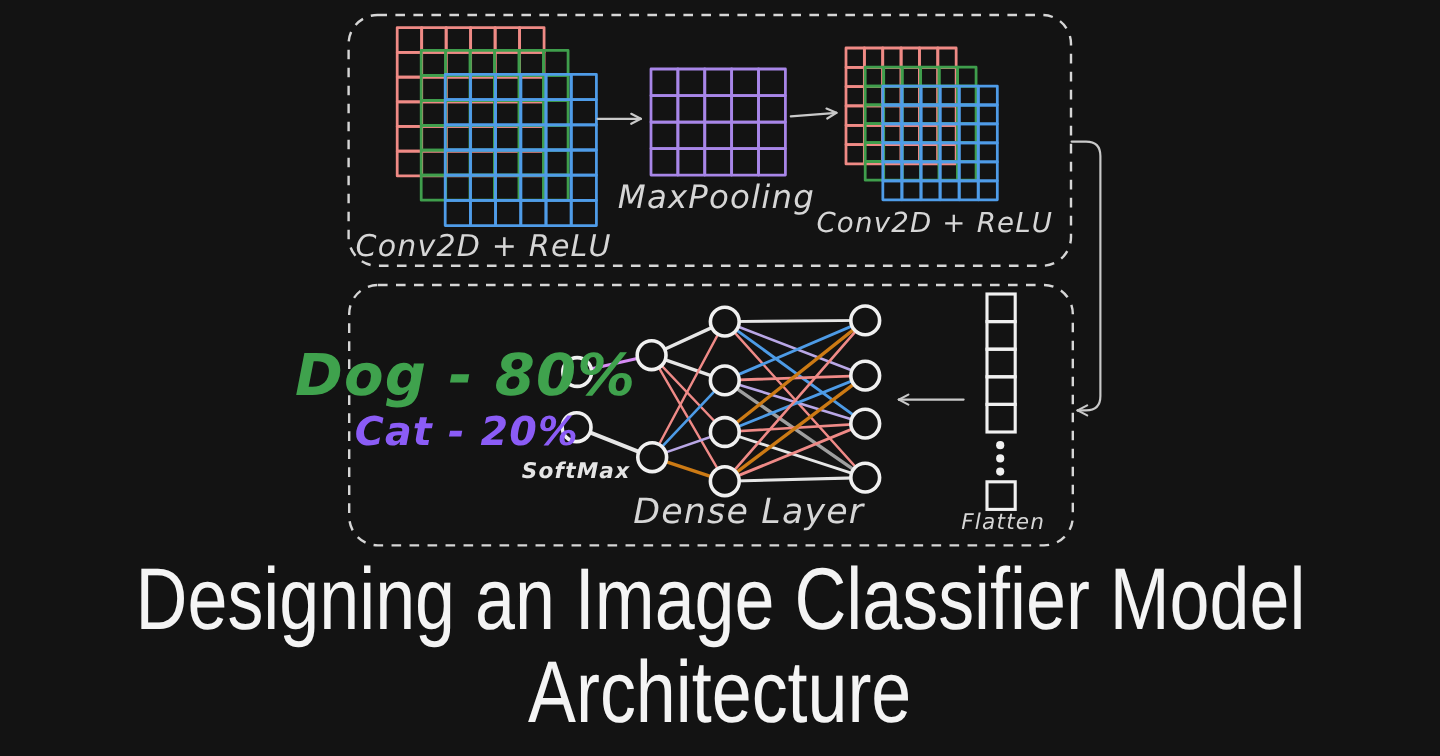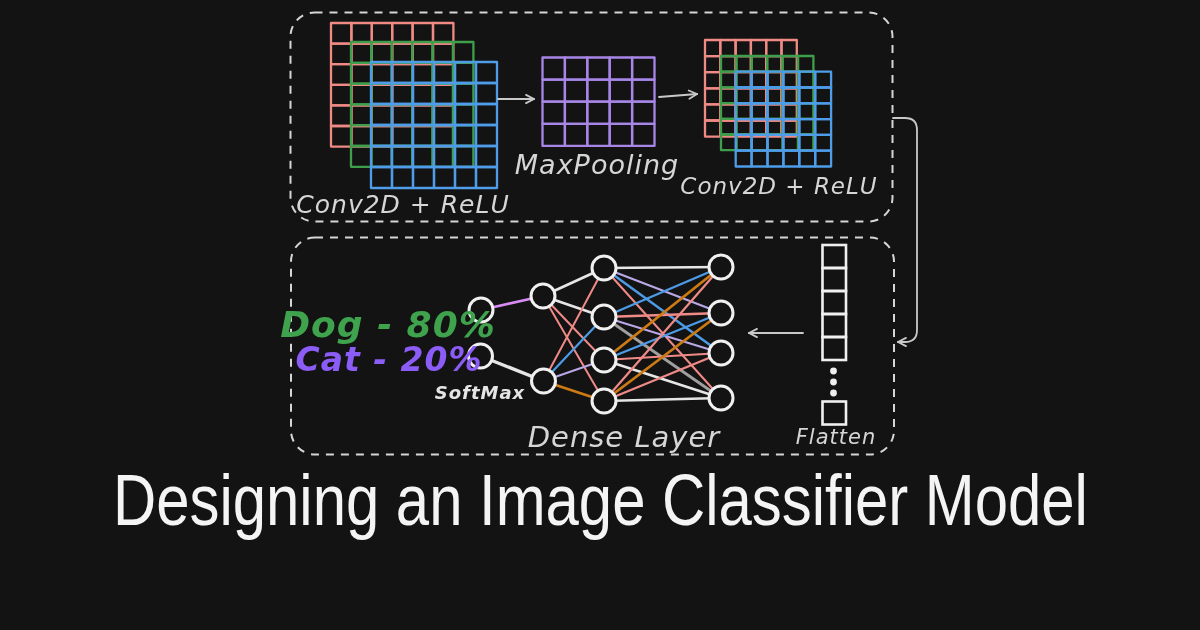--- a/index.html
+++ b/index.html
@@ -5,24 +5,24 @@
   html,body{margin:0;padding:0;background:#131313;}
   .canvas{position:relative;width:1200px;height:630px;background:#131313;overflow:hidden;
           font-family:"DejaVu Sans",sans-serif;}
   #diagram{position:absolute;left:0;top:0;}
   .hand{position:absolute;transform:translateX(-50%);white-space:nowrap;
         font-family:"DejaVu Sans",sans-serif;font-style:italic;color:#d6d6d6;
         letter-spacing:1px;}
   #lbl-conv1{left:403px;top:190px;font-size:25px;}
   #lbl-maxpool{left:597px;top:149px;font-size:27px;}
   #lbl-conv2{left:779px;top:173px;font-size:23px;}
-  #lbl-dense{left:624px;top:420px;font-size:29px;}
-  #lbl-flatten{left:836px;top:425px;font-size:21px;}
+  #lbl-dense{left:624px;top:409px;font-size:29px;}
+  #lbl-flatten{left:836px;top:425px;font-size:18px;}
   #lbl-softmax{left:480px;top:382px;font-size:18px;color:#e5e5e5;font-weight:bold;}
-  #lbl-dog{left:388px;top:304px;font-size:36px;color:#3fa24d;font-weight:bold;font-style:italic;}
+  #lbl-dog{left:388px;top:285px;font-size:48px;color:#3fa24d;font-weight:bold;font-style:italic;}
   #lbl-cat{left:389px;top:340px;font-size:33px;color:#8b5cf6;font-weight:bold;}
   .title-line{position:absolute;left:0;width:1200px;display:flex;justify-content:center;}
   .title-line span{display:inline-block;transform:scaleX(0.82);transform-origin:center;
         font-family:"Liberation Sans","DejaVu Sans",sans-serif;font-weight:400;
         color:#f4f4f4;font-size:73px;line-height:76px;white-space:nowrap;}
   #title1{top:462px;text-align:right;}
   #title2{top:540px;}
 </style>
 </head>
 <body>
@@ -359,13 +359,16 @@
   <div class="hand" id="lbl-conv2">Conv2D + ReLU</div>
   <div class="hand" id="lbl-dense">Dense Layer</div>
   <div class="hand" id="lbl-flatten">Flatten</div>
   <div class="hand" id="lbl-softmax">SoftMax</div>
   <div class="hand" id="lbl-dog">Dog - 80%</div>
   <div class="hand" id="lbl-cat">Cat - 20%</div>
 
   <div class="title-line" id="title1">
     <span>Designing an Image Classifier Model</span>
   </div>
+  <div class="title-line" id="title2">
+    <span>Architecture</span>
+  </div>
 </div>
 
 </body></html>

